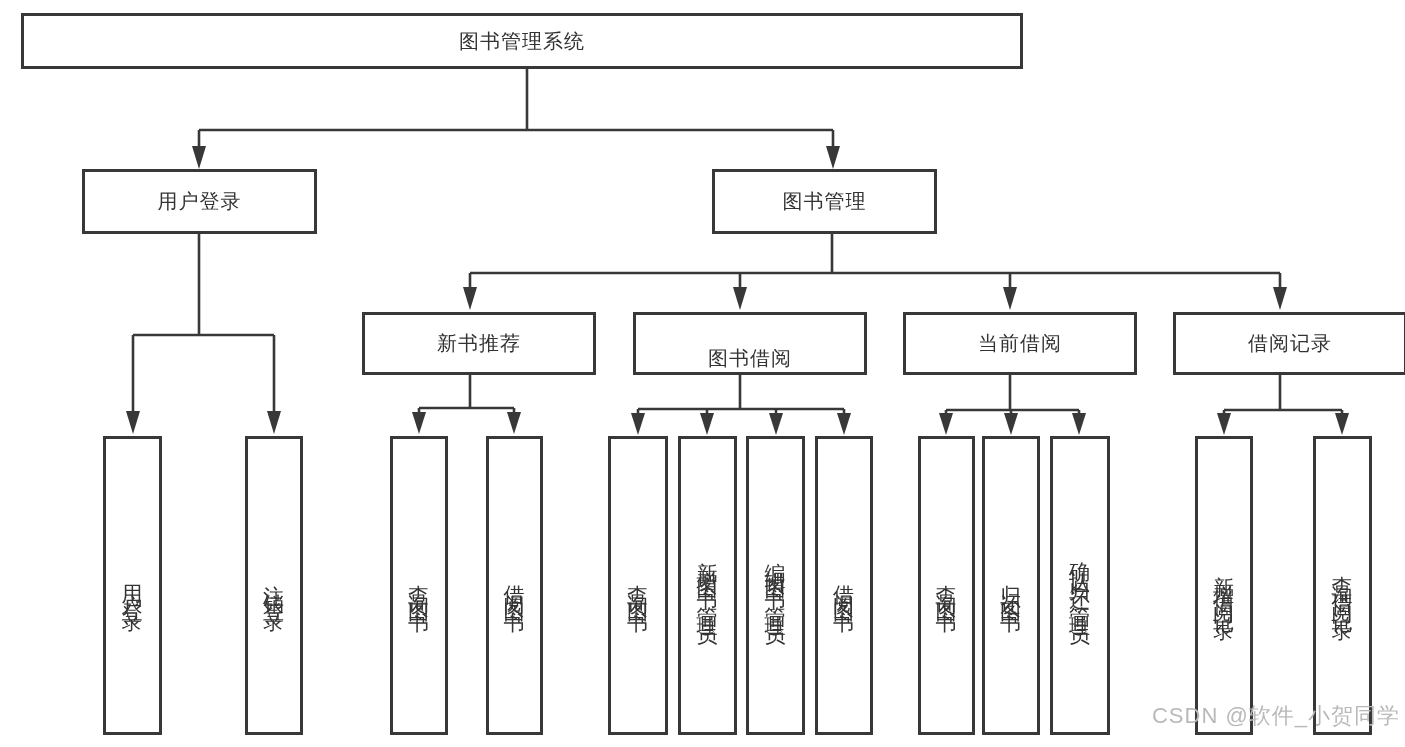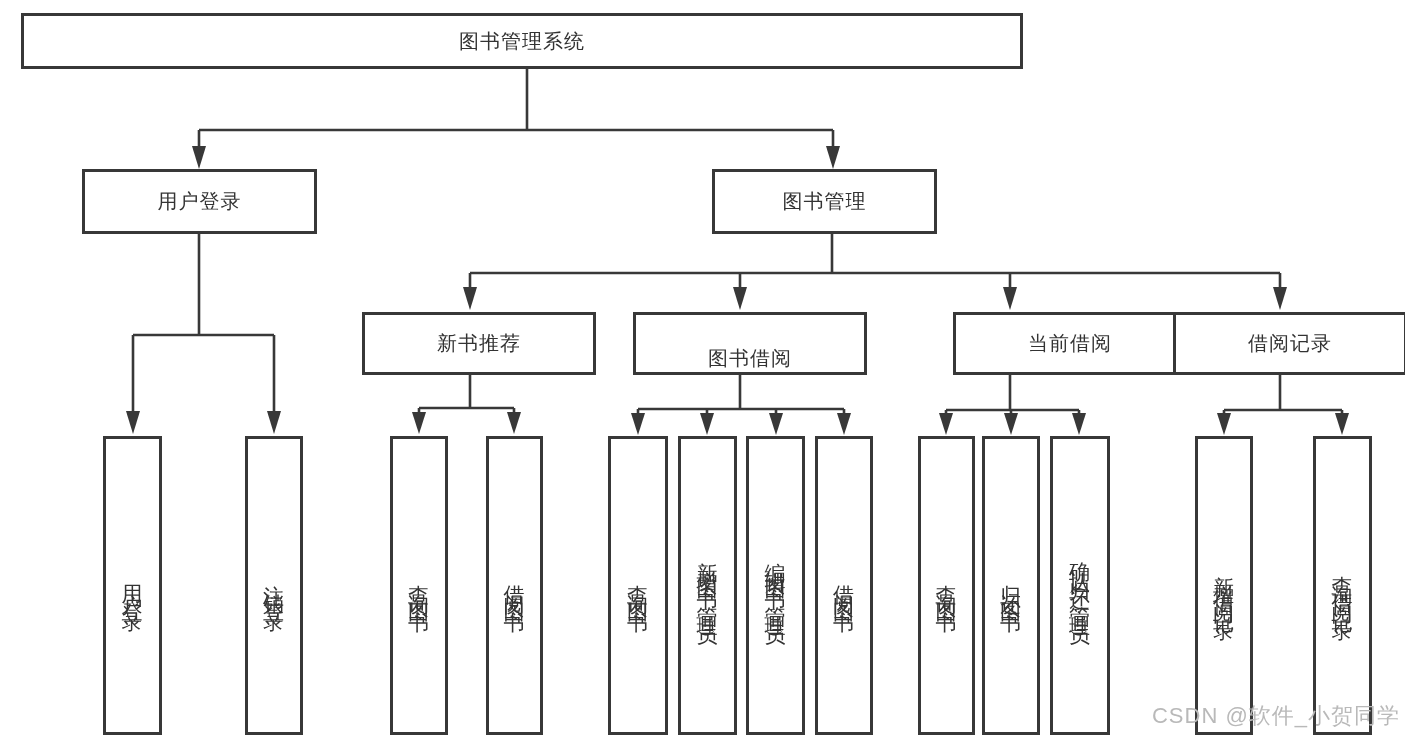--- a/index.html
+++ b/index.html
@@ -145,21 +145,21 @@
   <div class="box lvl2" style="left:712px; width:225px;">
     <span class="hlabel">图书管理</span>
   </div>
 
   <div class="box lvl3" style="left:362px;">
     <span class="hlabel">新书推荐</span>
   </div>
   <div class="box lvl3" style="left:633px;align-items:flex-end;">
     <span class="hlabel">图书借阅</span>
   </div>
-  <div class="box lvl3" style="left:953px;text-align:right;">
+  <div class="box lvl3" style="left:903px;text-align:right;">
     <span class="hlabel">当前借阅</span>
   </div>
   <div class="box lvl3" style="left:1173px;">
     <span class="hlabel">借阅记录</span>
   </div>
 
   <div class="box leaf" style="left:103px; width:59px;">
     <span class="vlabel">用户登录</span>
   </div>
   <div class="box leaf" style="left:245px; width:58px;">

